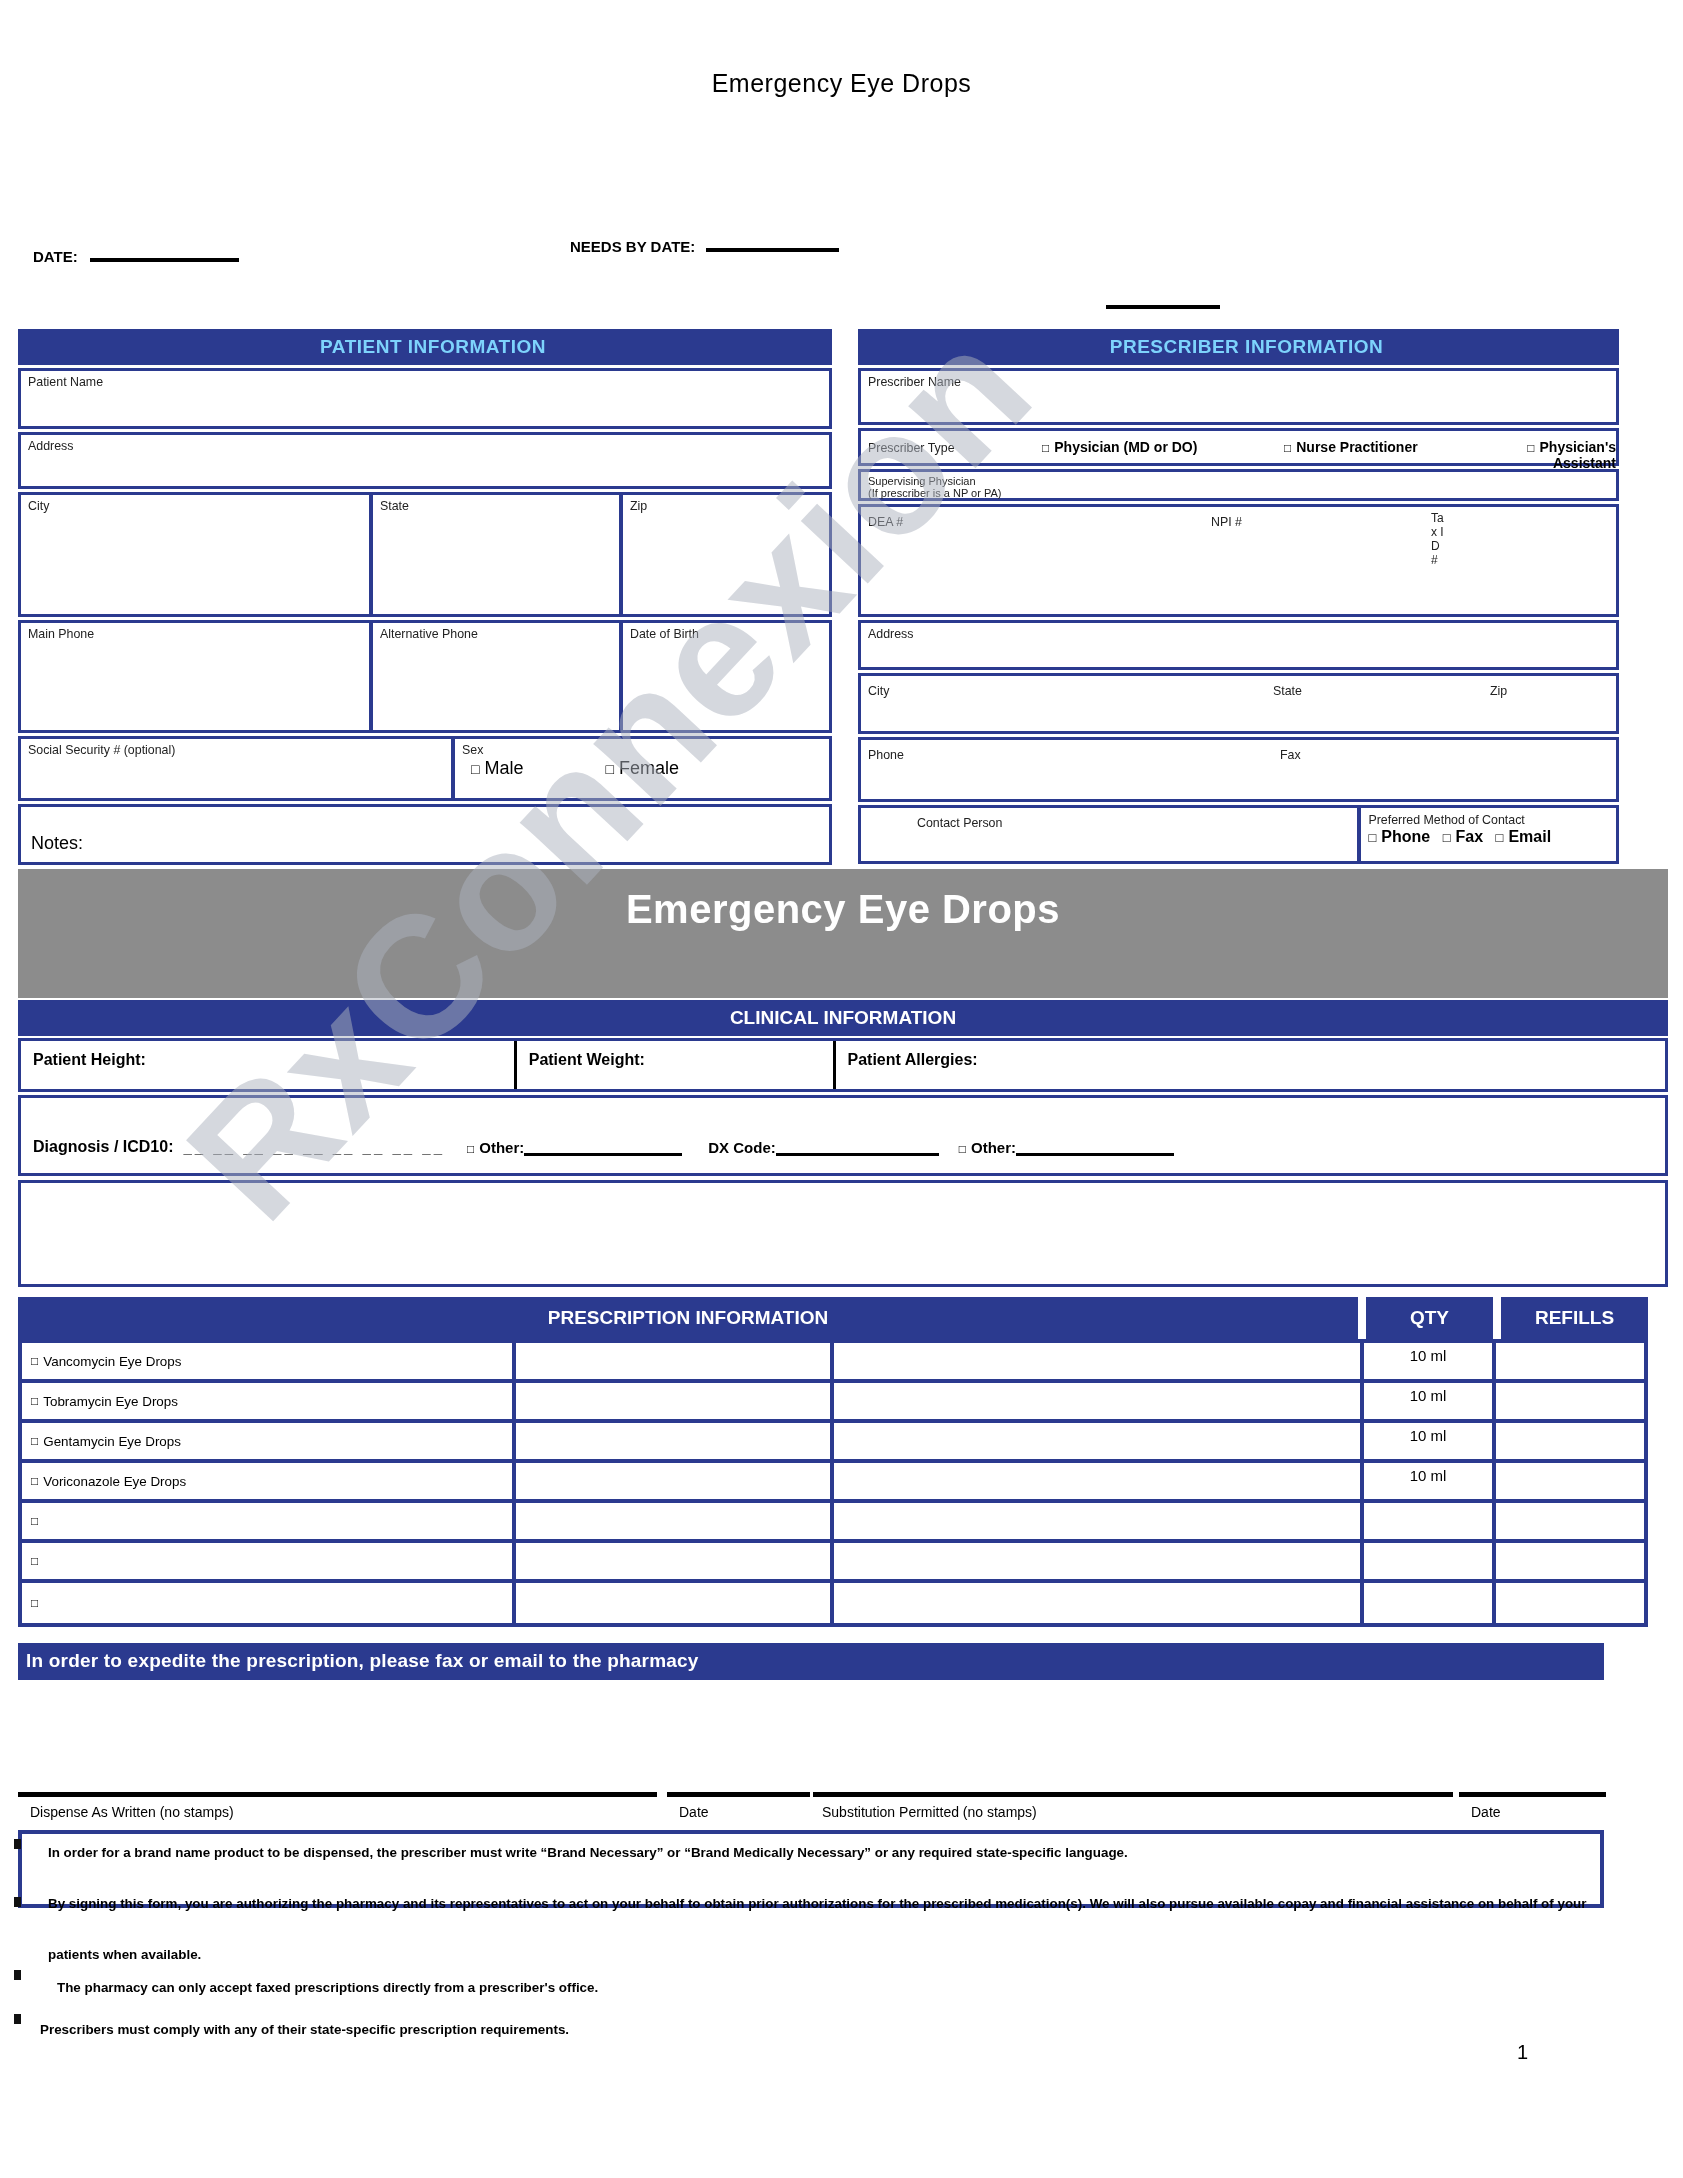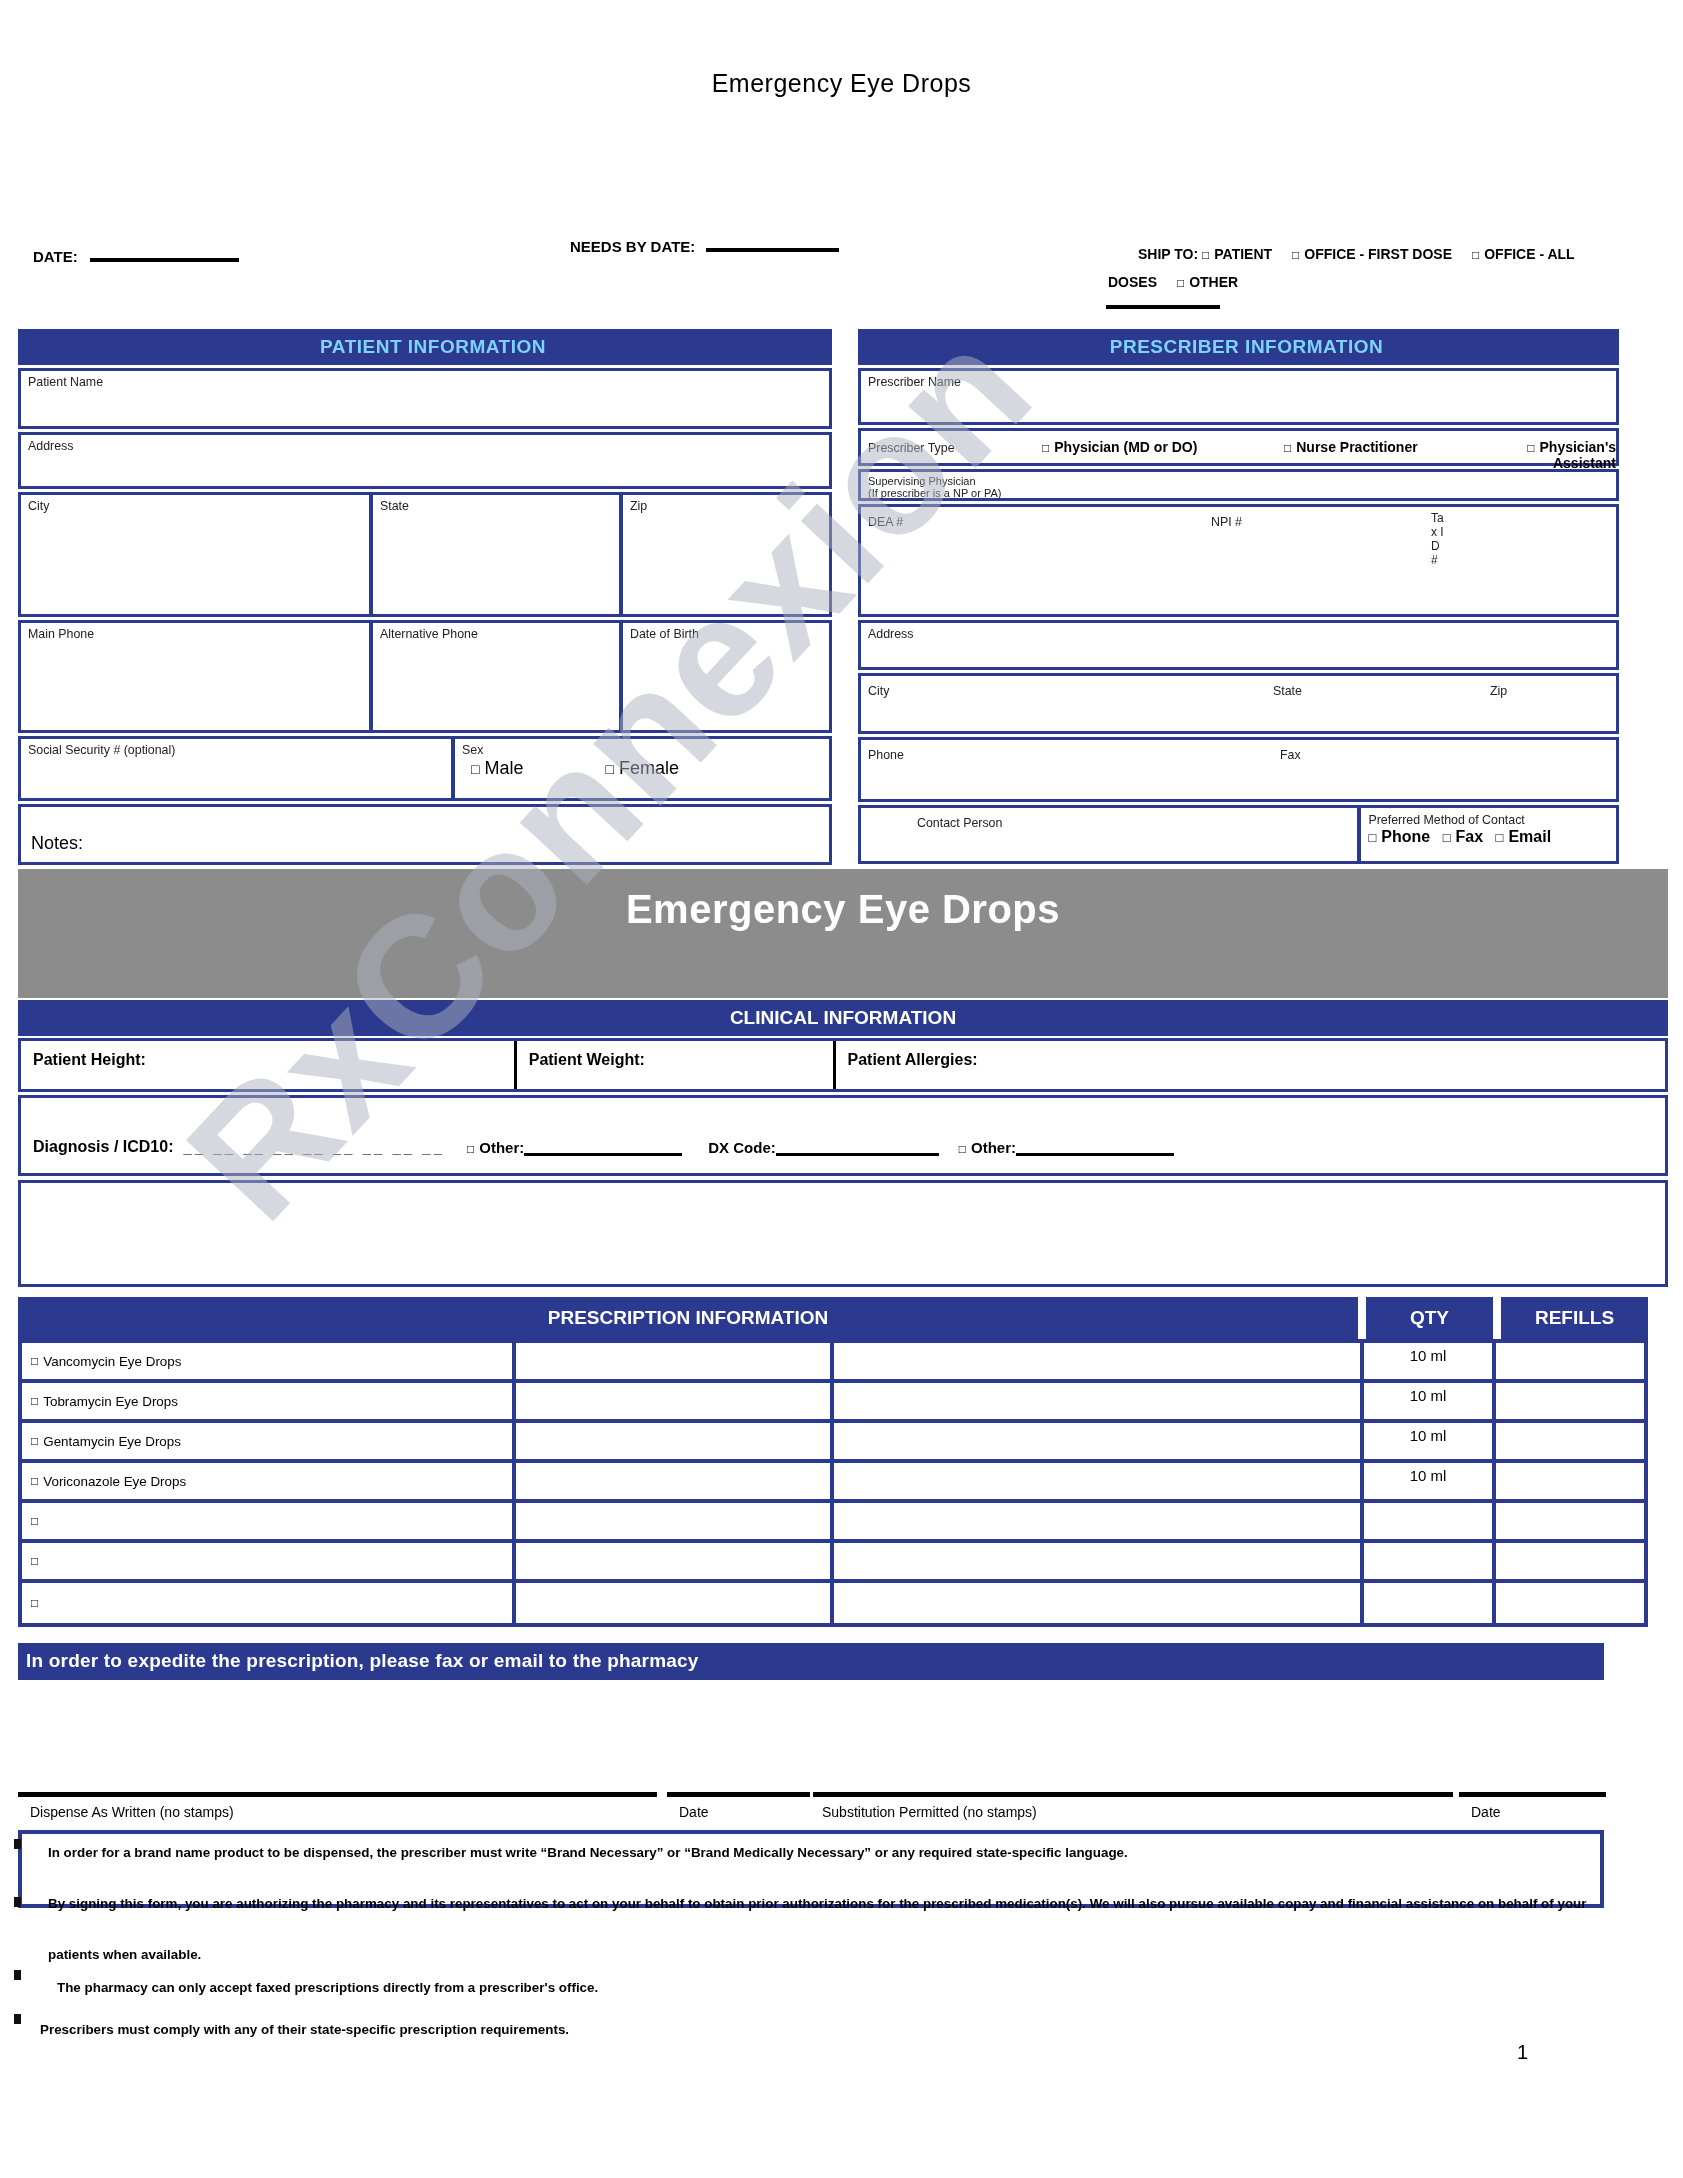--- a/index.html
+++ b/index.html
@@ -60,27 +60,20 @@
 
   <div class="abs" style="left:33px;top:246px;">
     <span class="blbl">DATE:</span>
     <span class="blank" style="width:149px;margin-left:8px;"></span>
   </div>
   <div class="abs" style="left:570px;top:236px;">
     <span class="blbl">NEEDS BY DATE:</span>
     <span class="blank" style="width:133px;margin-left:6px;"></span>
   </div>
 
-  <div class="shipwrap">
-    <span class="blbl" style="font-size:14px;">SHIP TO:</span>
-    <span class="shipopt"><span class="cb">□</span><span>PATIENT</span></span>
-    <span class="shipopt"><span class="cb">□</span><span>OFFICE - FIRST DOSE</span></span>
-    <span class="shipopt"><span class="cb">□</span><span>OFFICE - ALL DOSES</span></span>
-    <span class="shipopt"><span class="cb">□</span><span>OTHER</span></span>
-  </div>
   <div class="abs" style="left:1106px;top:305px;width:114px;border-bottom:4px solid #000;"></div>
 
   <div class="panel" style="left:18px;top:329px;width:814px;">
     <div class="hdrbar" style="height:36px;">PATIENT INFORMATION</div>
     <div class="rowbox" style="height:61px;">
       <div class="flabel">Patient Name</div>
     </div>
     <div class="rowbox" style="height:57px;">
       <div class="flabel">Address</div>
     </div>

